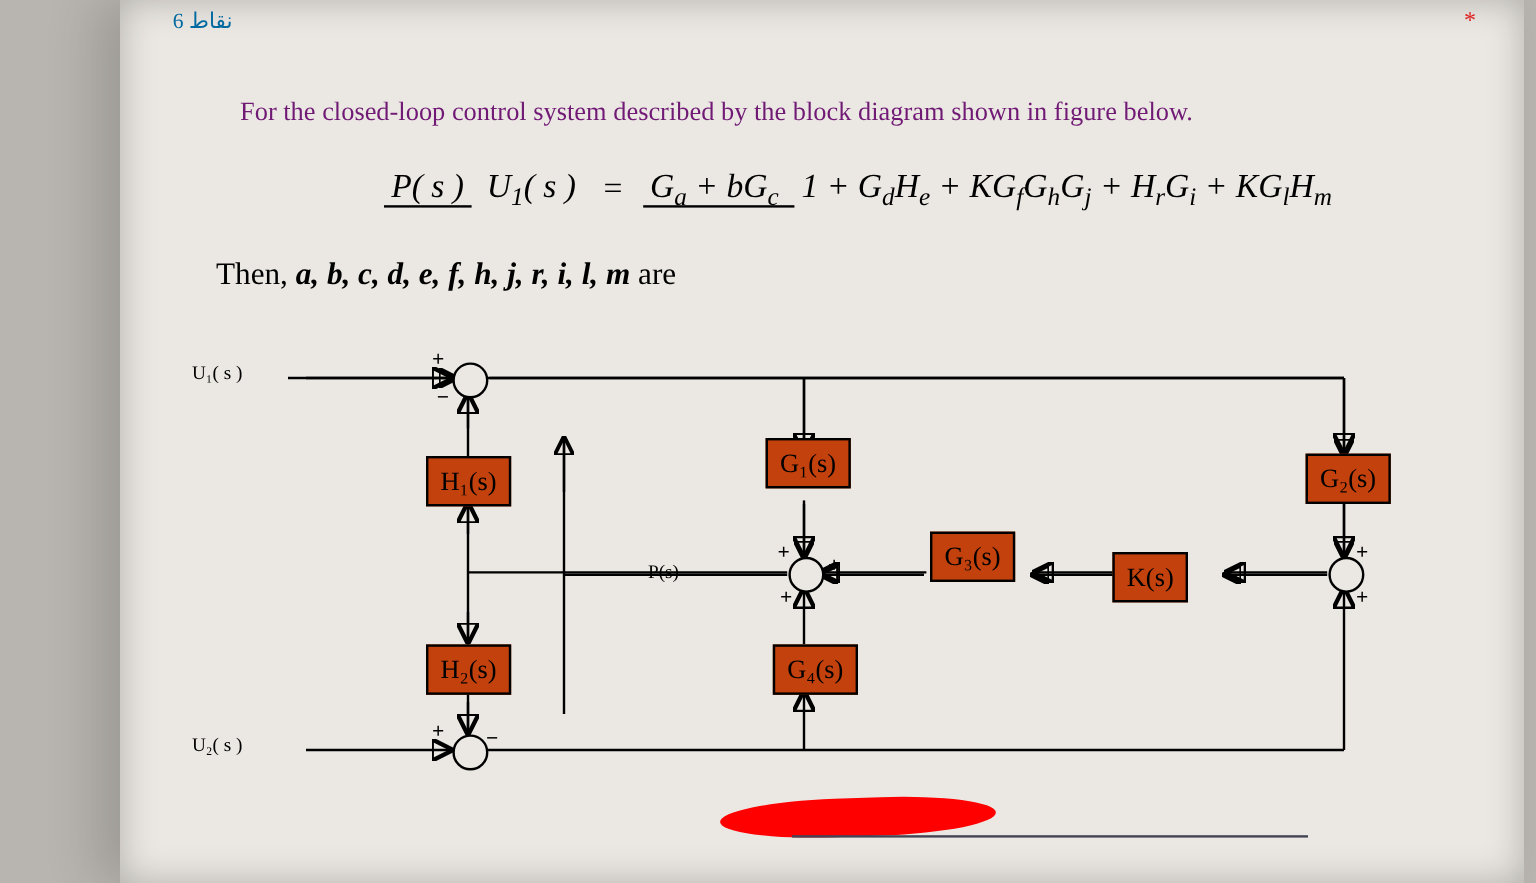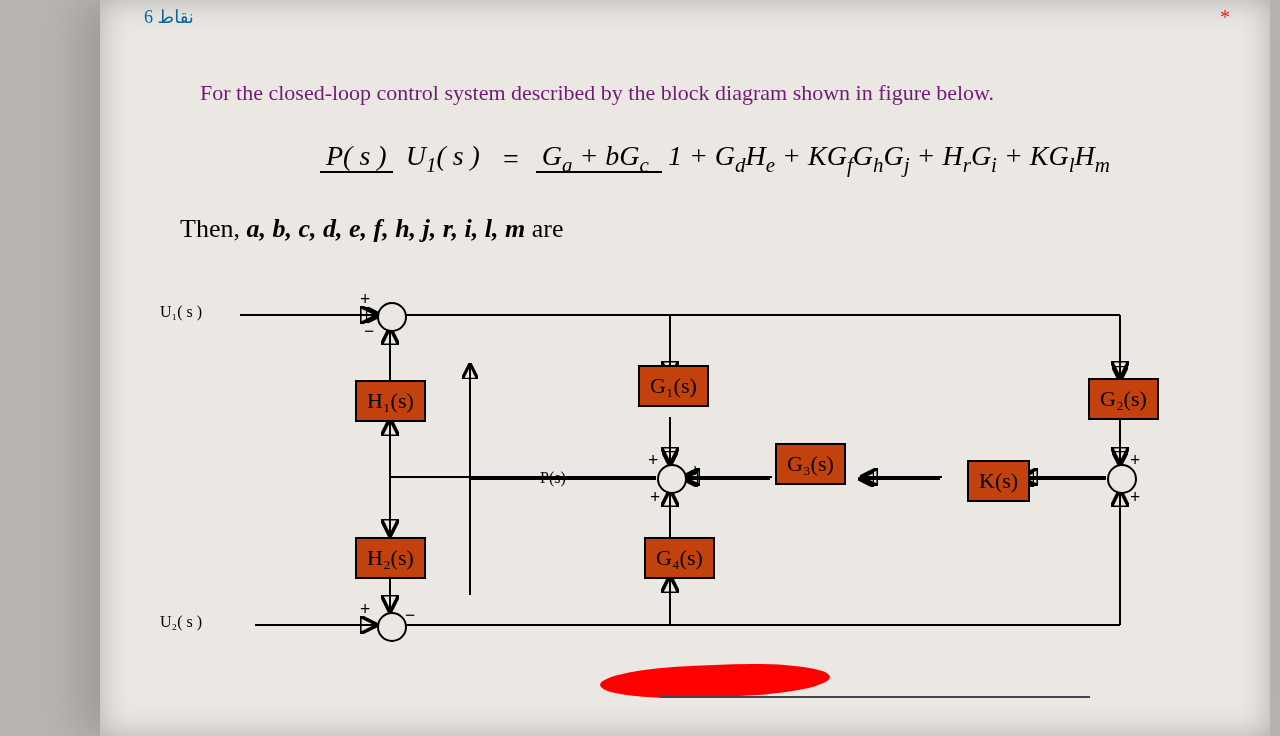--- a/index.html
+++ b/index.html
@@ -157,19 +157,19 @@
     <span class="sign" style="top:176px;left:490px">+</span>
     <span class="sign" style="top:202px;left:450px">+</span>
     <span class="sign" style="top:165px;left:930px">+</span>
     <span class="sign" style="top:202px;left:930px">+</span>
 
     <div class="block" style="top:95px;left:155px">H₁(s)</div>
     <div class="block" style="top:252px;left:155px">H₂(s)</div>
     <div class="block" style="top:80px;left:438px">G₁(s)</div>
     <div class="block" style="top:252px;left:444px">G₄(s)</div>
     <div class="block" style="top:158px;left:575px">G₃(s)</div>
-    <div class="block" style="top:175px;left:767px">K(s)</div>
+    <div class="block" style="top:175px;left:727px">K(s)</div>
     <div class="block" style="top:93px;left:888px">G₂(s)</div>
   </div>
 
   <div class="redact"></div>
   <div class="under"></div>
 </div>
 
 </body></html>

